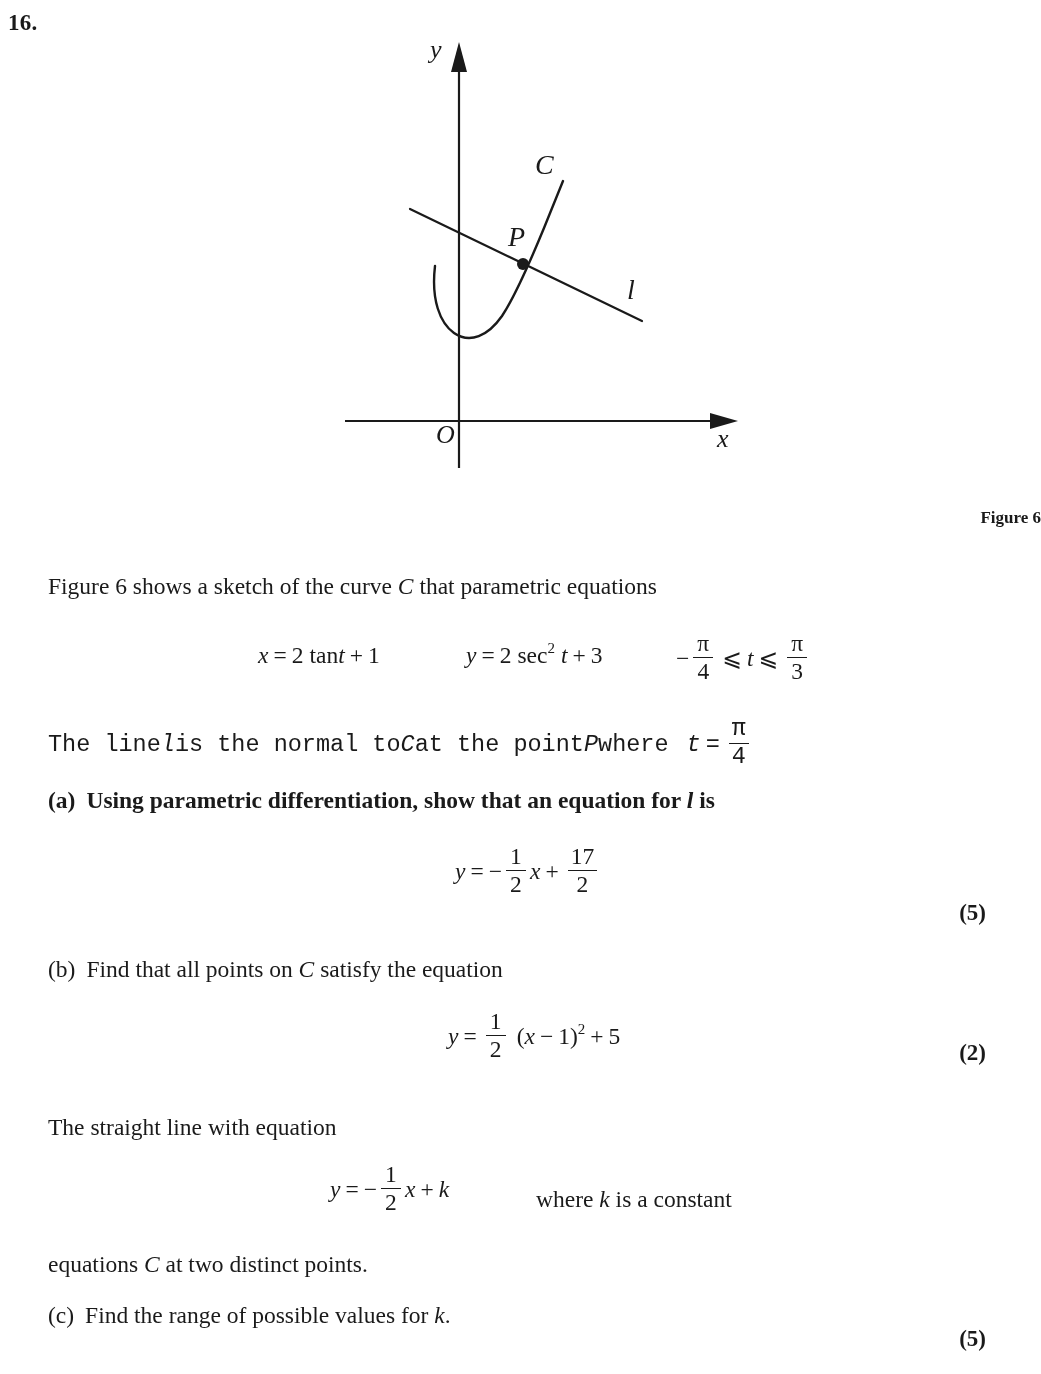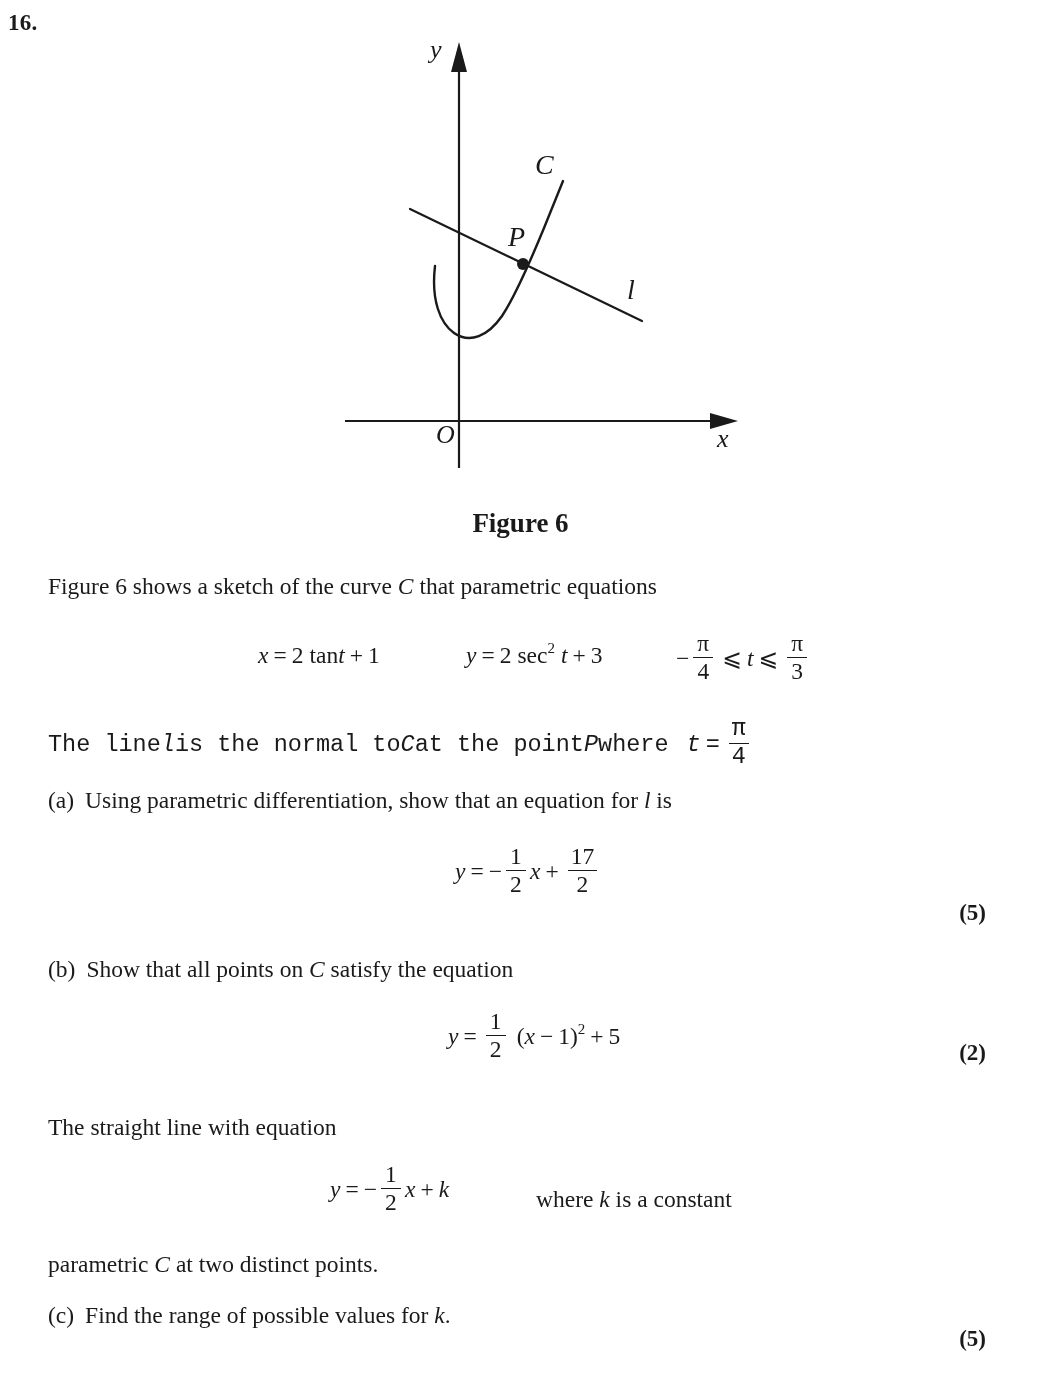--- a/index.html
+++ b/index.html
@@ -39,22 +39,22 @@
     width: 430px;
     height: 470px;
   }
   .figure-wrap svg { display: block; }
 
   .fig-caption {
     position: absolute;
     left: 0;
     top: 508px;
     width: 1041px;
-    text-align: center;
-    font-size: 27px;
+    text-align: right;
+    font-size: 17px;
     font-weight: bold;
   }
 
   
   .para {
     position: absolute;
     font-size: 23.5px;
     line-height: 1.25;
     white-space: nowrap;
   }
@@ -199,21 +199,21 @@
     <span style="display:inline-block;width:18px;"></span>
     <span class="it">t</span>
     <span class="op">=</span>
     <span class="frac">
       <span class="num">π</span>
       <span class="bar"></span>
       <span class="den">4</span>
     </span>
   </div>
 
-  <div class="para" style="left:48px; top:786px;"><span>(a)</span><span style="display:inline-block;width:11px;"></span><span>Using parametric differentiation, show that an equation for </span><span class="it">l</span><span> is</span></div>
+  <div class="para" style="left:48px; top:786px;font-weight:bold;"><span>(a)</span><span style="display:inline-block;width:11px;"></span><span>Using parametric differentiation, show that an equation for </span><span class="it">l</span><span> is</span></div>
 
   <div class="mathline" style="left:455px; top:845px;">
     <span class="it">y</span>
     <span class="op">=</span>
     <span>−</span>
     <span class="frac">
       <span class="num">1</span>
       <span class="bar"></span>
       <span class="den">2</span>
     </span>
@@ -221,21 +221,21 @@
     <span class="op">+</span>
     <span class="frac">
       <span class="num">17</span>
       <span class="bar"></span>
       <span class="den">2</span>
     </span>
   </div>
 
   <div class="marks" style="top:900px;">(5)</div>
 
-  <div class="para" style="left:48px; top:955px;"><span>(b)</span><span style="display:inline-block;width:11px;"></span><span>Show that all points on </span><span class="it">C</span><span> satisfy the equation</span></div>
+  <div class="para" style="left:48px; top:955px;"><span>(b)</span><span style="display:inline-block;width:11px;"></span><span>Find that all points on </span><span class="it">C</span><span> satisfy the equation</span></div>
 
   <div class="mathline" style="left:448px; top:1010px;">
     <span class="it">y</span>
     <span class="op">=</span>
     <span class="frac">
       <span class="num">1</span>
       <span class="bar"></span>
       <span class="den">2</span>
     </span>
     <span style="display:inline-block;width:7px;"></span>
@@ -261,19 +261,19 @@
       <span class="bar"></span>
       <span class="den">2</span>
     </span>
     <span class="it">x</span>
     <span class="op">+</span>
     <span class="it">k</span>
   </div>
 
   <div class="para" style="left:536px; top:1185px;"><span>where </span><span class="it">k</span><span> is a constant</span></div>
 
-  <div class="para" style="left:48px; top:1250px;"><span>parametric </span><span class="it">C</span><span> at two distinct points.</span></div>
+  <div class="para" style="left:48px; top:1250px;"><span>equations </span><span class="it">C</span><span> at two distinct points.</span></div>
 
   <div class="para" style="left:48px; top:1301px;"><span>(c)</span><span style="display:inline-block;width:11px;"></span><span>Find the range of possible values for </span><span class="it">k</span><span>.</span></div>
 
   <div class="marks" style="top:1326px;">(5)</div>
 
 </div>
 
 </body></html>

